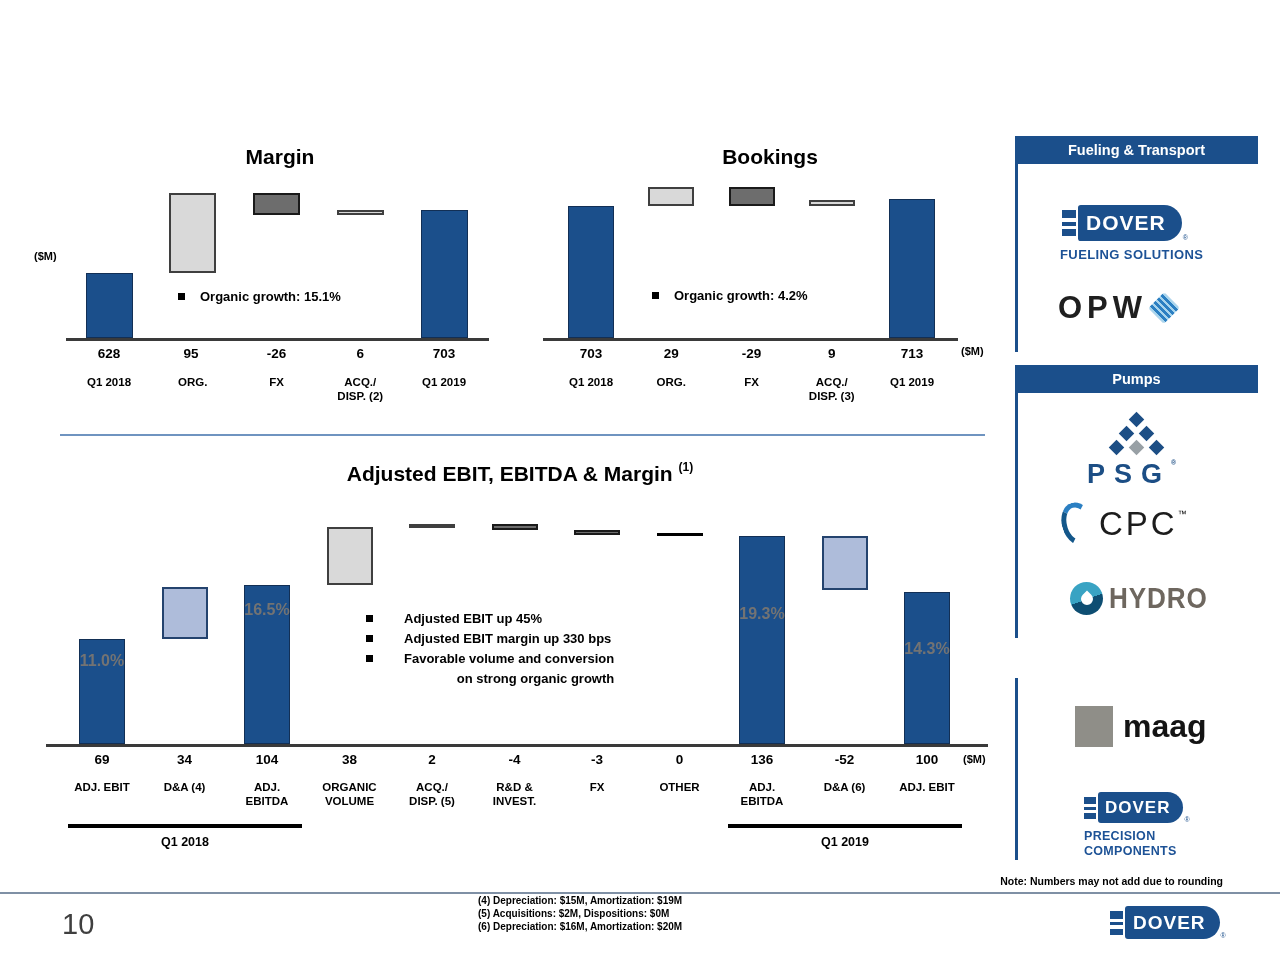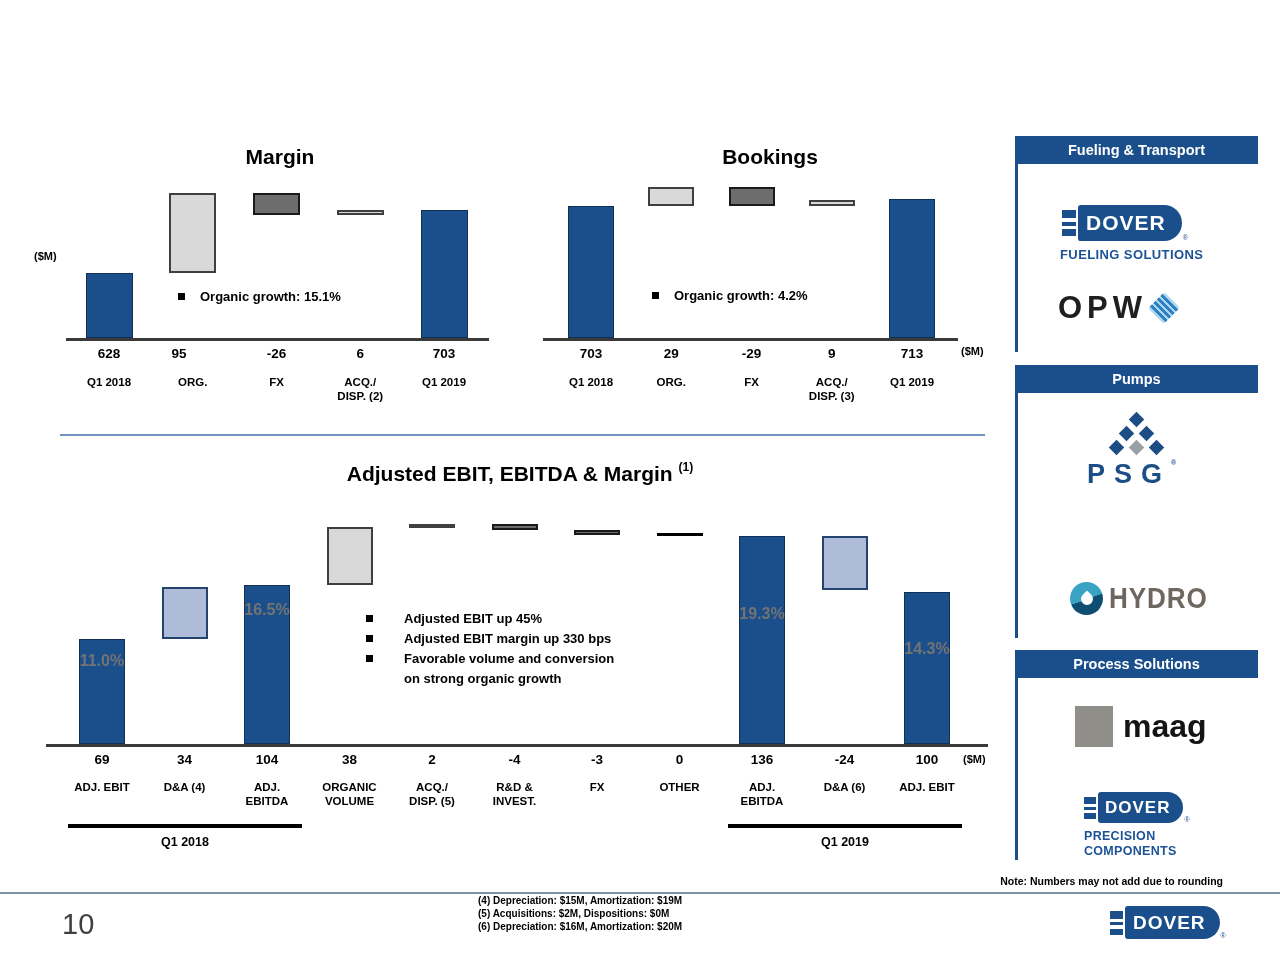--- a/index.html
+++ b/index.html
@@ -21,21 +21,21 @@
   .bar-zero{background:#000;border:none;}
   .val{position:absolute;width:84px;margin-left:-42px;text-align:center;font-size:13.5px;font-weight:bold;}
   .cat{position:absolute;width:92px;margin-left:-46px;text-align:center;font-size:11.5px;font-weight:bold;
        white-space:pre-line;line-height:13.5px;}
   .marg{position:absolute;width:60px;margin-left:-30px;text-align:center;font-size:16px;font-weight:bold;color:#737373;}
   .grp-line{position:absolute;height:4px;background:#000;}
   .grp-lab{position:absolute;width:130px;margin-left:-65px;text-align:center;font-size:12.5px;font-weight:bold;}
   .divider-blue{position:absolute;left:60px;top:434px;width:925px;height:1.5px;background:#6f94c0;}
   
   .bullets{position:absolute;font-size:13px;font-weight:bold;}
-  .bullet-item{display:flex;align-items:flex-start;line-height:20px;}
+  .bullet-item{display:flex;align-items:flex-start;line-height:20px;text-align:right;}
   .bullet-sq{flex:0 0 auto;width:7px;height:7px;background:#000;margin-top:6px;}
   .bullet-text{white-space:pre-line;}
   .gap-sm{margin-right:15px;}
   .gap-lg{margin-right:31px;}
   
   .sb-header{position:absolute;left:1015px;width:243px;height:28px;background:#1b4f8b;color:#fff;
              font-size:14.5px;font-weight:bold;display:flex;align-items:center;justify-content:center;}
   .sb-vline{position:absolute;left:1015px;width:2.5px;background:#1b4f8b;}
   
   .dover-ribbon{position:absolute;display:flex;align-items:center;}
@@ -106,21 +106,21 @@
   <div class="axis" style="left:543px;top:338px;width:415px"></div>
   <div class="axis" style="left:46px;top:744px;width:942px"></div>
 
   <div class="divider-blue"></div>
 
   <div id="chart-layer" class="abs" style="left:0;top:0;width:1280px;height:960px">
       <div class="bar bar-blue" style="left: 85.5px; top: 273px; width: 47px; height: 65px;"></div>
       <div class="val" style="left: 109px; top: 346px;">628</div>
       <div class="cat" style="left: 109px; top: 376px;">Q1 2018</div>
       <div class="bar bar-light" style="left: 169.25px; top: 193.01px; width: 47px; height: 79.99px;"></div>
-      <div class="val" style="left: 179px; top: 346px;">95</div>
+      <div class="val" style="left: 191px; top: 346px;">95</div>
       <div class="cat" style="left: 192.75px; top: 376px;">ORG.</div>
       <div class="bar bar-dark" style="left: 253px; top: 193.01px; width: 47px; height: 21.892px;"></div>
       <div class="val" style="left: 276.5px; top: 346px;">-26</div>
       <div class="cat" style="left: 276.5px; top: 376px;">FX</div>
       <div class="bar bar-light" style="left: 336.75px; top: 209.85px; width: 47px; height: 5.052px;"></div>
       <div class="val" style="left: 360.25px; top: 346px;">6</div>
       <div class="cat" style="left: 360.25px; top: 376px;">ACQ./
 DISP. (2)</div>
       <div class="bar bar-blue" style="left: 420.5px; top: 209.85px; width: 47px; height: 128.15px;"></div>
       <div class="val" style="left: 444px; top: 346px;">703</div>
@@ -170,21 +170,21 @@
       <div class="cat" style="left: 597px; top: 781px;">FX</div>
       <div class="bar bar-zero" style="left: 656.5px; top: 533.46px; width: 46px; height: 3px;"></div>
       <div class="val" style="left: 679.5px; top: 752px;">0</div>
       <div class="cat" style="left: 679.5px; top: 781px;">OTHER</div>
       <div class="bar bar-blue" style="left: 739px; top: 536.49px; width: 46px; height: 207.51px;"></div>
       <div class="val" style="left: 762px; top: 752px;">136</div>
       <div class="cat" style="left: 762px; top: 781px;">ADJ.
 EBITDA</div>
       <div class="marg" style="left: 762px; top: 605.49px;">19.3%</div>
       <div class="bar bar-peri" style="left: 821.5px; top: 536.49px; width: 46px; height: 53.55px;"></div>
-      <div class="val" style="left: 844.5px; top: 752px;">-24</div>
+      <div class="val" style="left: 844.5px; top: 752px;">-52</div>
       <div class="cat" style="left: 844.5px; top: 781px;">D&amp;A (6)</div>
       <div class="bar bar-blue" style="left: 904px; top: 591.57px; width: 46px; height: 152.43px;"></div>
       <div class="val" style="left: 927px; top: 752px;">100</div>
       <div class="cat" style="left: 927px; top: 781px;">ADJ. EBIT</div>
       <div class="marg" style="left: 927px; top: 639.57px;">14.3%</div>
       <div class="grp-line" style="left: 68px; top: 824px; width: 234px;"></div>
       <div class="grp-lab" style="left: 185px; top: 835px;">Q1 2018</div>
       <div class="grp-line" style="left: 728px; top: 824px; width: 234px;"></div>
       <div class="grp-lab" style="left: 845px; top: 835px;">Q1 2019</div>
     </div>
@@ -246,29 +246,33 @@
         <span class="dia"></span>
       </div>
     <div class="psg-row">
         <span class="dia"></span>
         <span class="dia dia-gray"></span>
         <span class="dia"></span>
       </div>
     <div class="psg-text"><span>PSG</span><span class="psg-reg">®</span></div>
   </div>
 
+  <div class="cpc">
+    <span class="cpc-swoosh"></span>
+    <span class="cpc-text">CPC</span>
+    <span class="cpc-tm">™</span>
+  </div>
 
   <div class="hydro">
     <span class="hydro-circle">
         <span class="hydro-drop"></span>
       </span>
     <span class="hydro-text">HYDRO</span>
   </div>
 
-  <div class="sb-header" style="top:650px">Process Solutions</div>
   <div class="sb-vline" style="top:678px;height:182px"></div>
 
   <div class="maag">
     <span class="maag-sq"></span>
     <span class="maag-text">maag</span>
   </div>
 
   <div class="dover-ribbon sz-md" style="left:1084px;top:792px">
     <span class="dover-eq"></span>
     <span class="dover-pill">

